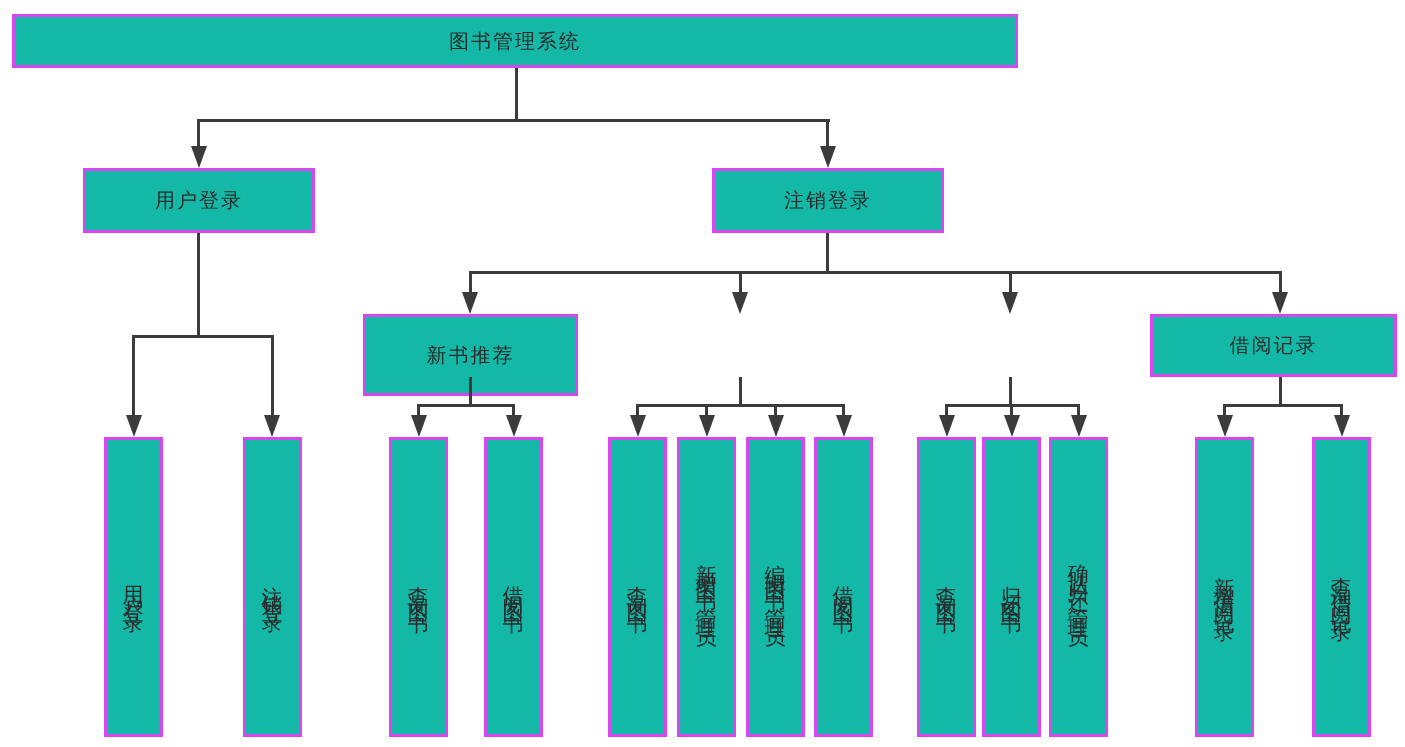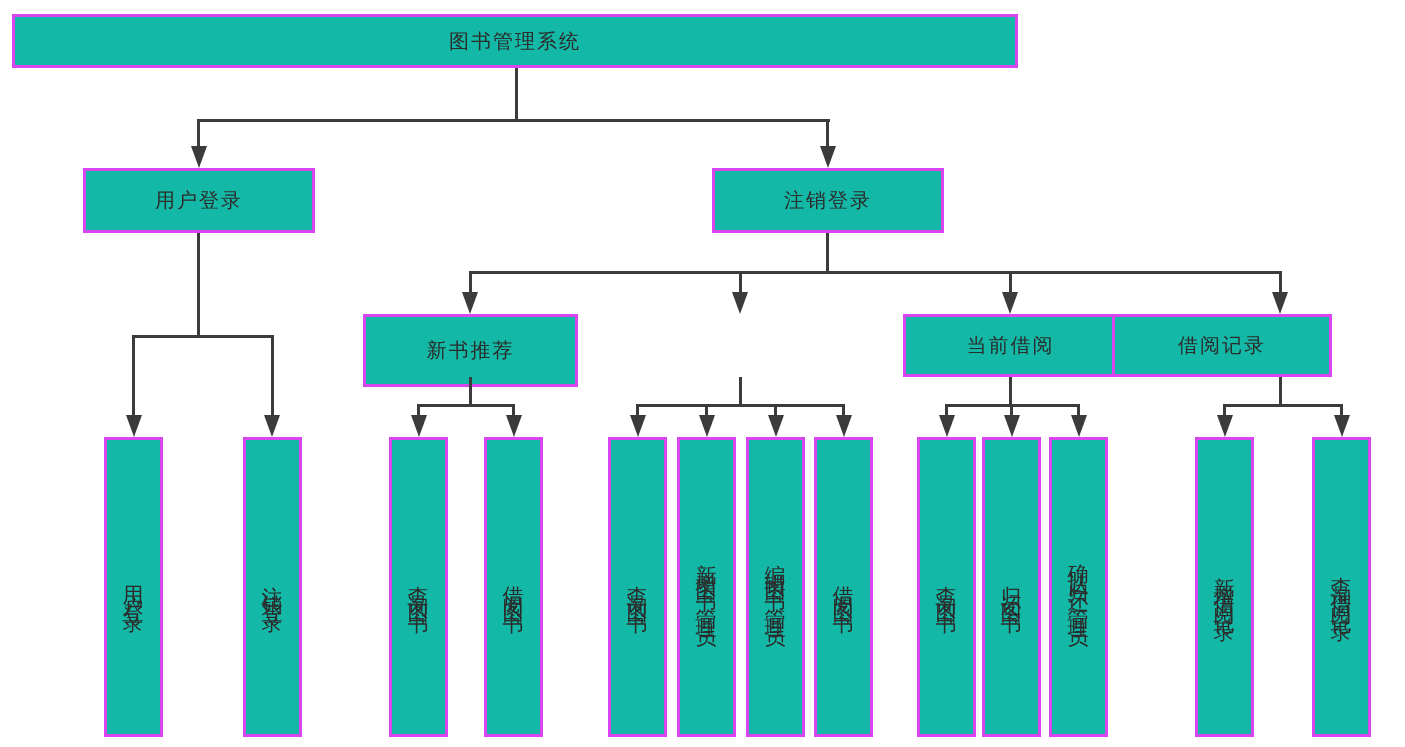--- a/index.html
+++ b/index.html
@@ -85,27 +85,24 @@
   <div class="line" style="left:469px; top:271px; width:813px; height:3px;"></div>
   <div class="line" style="left:469px; top:271px; width:3px; height:23px;"></div>
   <div class="arrow" style="left:462px; top:292px;"></div>
   <div class="line" style="left:739px; top:271px; width:3px; height:23px;"></div>
   <div class="arrow" style="left:732px; top:292px;"></div>
   <div class="line" style="left:1009px; top:271px; width:3px; height:23px;"></div>
   <div class="arrow" style="left:1002px; top:292px;"></div>
   <div class="line" style="left:1279px; top:271px; width:3px; height:23px;"></div>
   <div class="arrow" style="left:1272px; top:292px;"></div>
 
-  <div class="box" style="left:363px; top:314px; width:215px; height:73px;">
+  <div class="box" style="left:363px; top:314px; width:215px; height:82px;">
     <span class="hlabel">新书推荐</span>
   </div>
-  <div class="box" style="left:903px; top:314px; width:215px; height:63px;">
-    <span class="hlabel">当前借阅</span>
-  </div>
-  <div class="box" style="left:1112px; top:314px; width:220px; height:63px;text-align:center;">
+  <div class="box" style="left:1150px; top:314px; width:247px; height:63px;text-align:center;">
     <span class="hlabel">借阅记录</span>
   </div>
 
   <div class="line" style="left:469px; top:377px; width:3px; height:30px;"></div>
   <div class="line" style="left:417px; top:404px; width:98px; height:3px;"></div>
   <div class="line" style="left:417px; top:404px; width:3px; height:13px;"></div>
   <div class="arrow" style="left:411px; top:415px;"></div>
   <div class="line" style="left:512px; top:404px; width:3px; height:13px;"></div>
   <div class="arrow" style="left:506px; top:415px;"></div>
 

